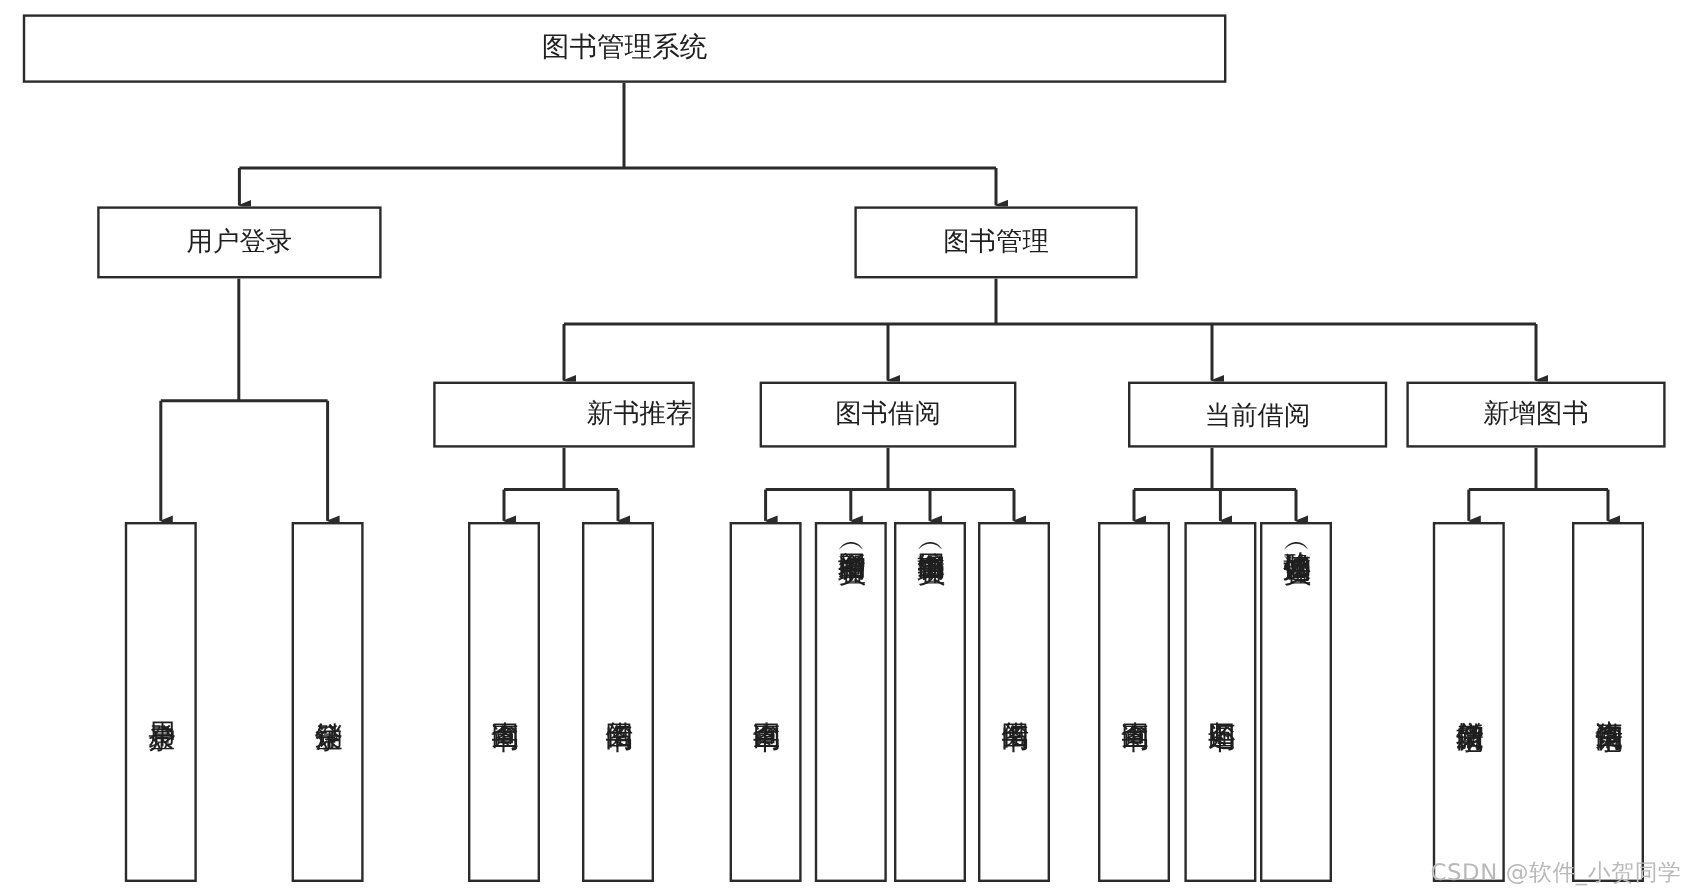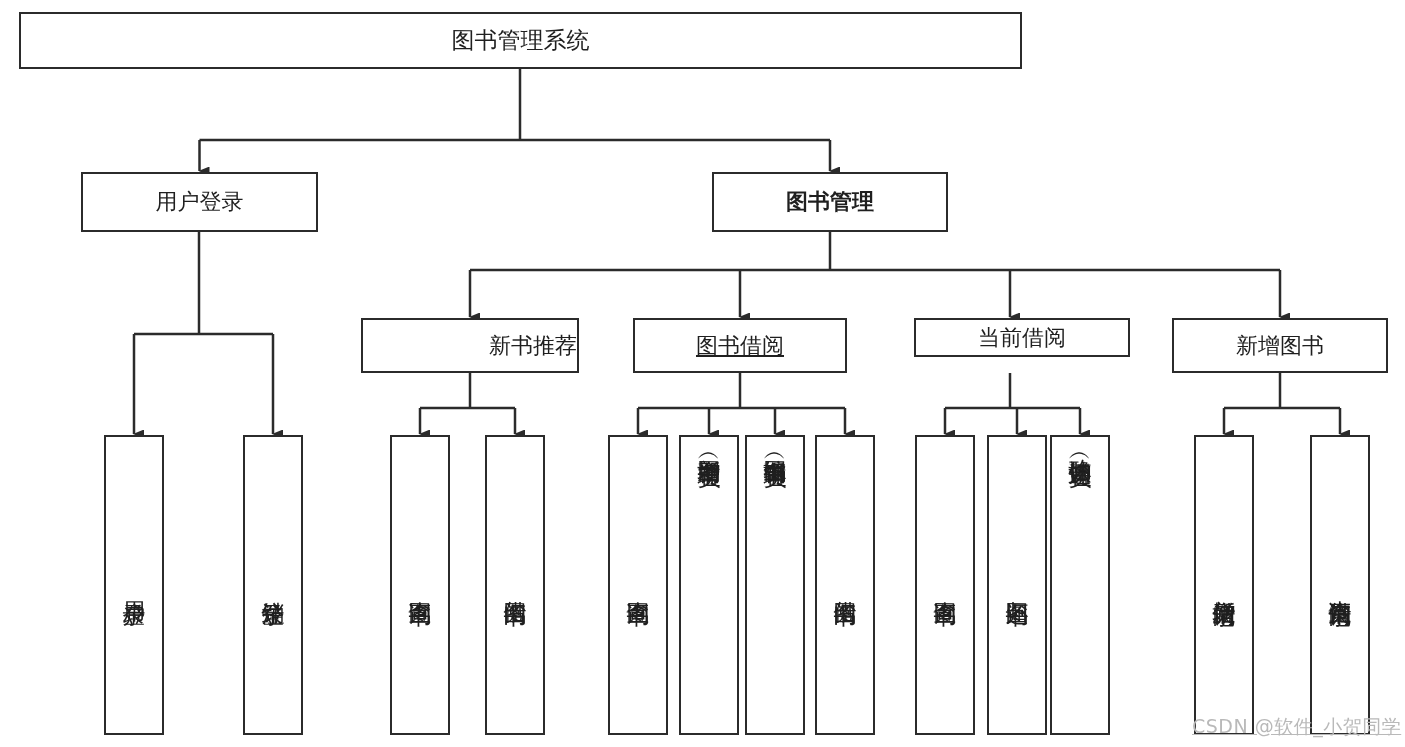--- a/index.html
+++ b/index.html
@@ -53,21 +53,20 @@
   .node.root {
     font-size: 23px;
   }
   .watermark {
     position: absolute;
     color: #b9b9b9;
     font-size: 19px;
     white-space: nowrap;
     letter-spacing: 0.5px;
     pointer-events: none;
-    text-decoration: underline;
   }
 </style>
 </head>
 <body>
 
 <div id="diagram-root">
   <svg class="connectors" viewBox="0 0 1405 747" xmlns="http://www.w3.org/2000/svg">
     <defs>
       <marker id="arrowhead" markerWidth="9" markerHeight="11" refX="4.5" refY="10" orient="auto" markerUnits="userSpaceOnUse">
         <polygon points="0,0 9,0 4.5,11" fill="#2b2b2b"></polygon>
@@ -110,30 +109,30 @@
       </g>
   </svg>
 
   <div id="node-layer">
       <div class="node horizontal root" style="left: 19px; top: 12px; width: 1003px; height: 57px;">
         <span>图书管理系统</span>
       </div>
       <div class="node horizontal" style="left: 81px; top: 172px; width: 237px; height: 60px;">
         <span>用户登录</span>
       </div>
-      <div class="node horizontal" style="left: 712px; top: 172px; width: 236px; height: 60px; font-weight: bold;">
+      <div class="node horizontal" style="left: 712px; top: 172px; width: 236px; height: 60px;">
         <span>图书管理</span>
       </div>
       <div class="node horizontal" style="left: 361px; top: 318px; width: 218px; height: 55px; justify-content: flex-end;">
         <span>新书推荐</span>
       </div>
-      <div class="node horizontal" style="left: 633px; top: 318px; width: 214px; height: 55px; text-decoration: underline;">
+      <div class="node horizontal" style="left: 633px; top: 318px; width: 214px; height: 55px;">
         <span>图书借阅</span>
       </div>
-      <div class="node horizontal" style="left: 914px; top: 318px; width: 216px; height: 39px; font-family: Liberation Serif, serif;">
+      <div class="node horizontal" style="left: 940px; top: 318px; width: 216px; height: 55px; font-family: Liberation Serif, serif;">
         <span>当前借阅</span>
       </div>
       <div class="node horizontal" style="left: 1172px; top: 318px; width: 216px; height: 55px;">
         <span>新增图书</span>
       </div>
       <div class="node vertical" style="left: 104px; top: 435px; width: 60px; height: 300px;">
         <span>用户登录</span>
       </div>
       <div class="node vertical" style="left: 243px; top: 435px; width: 60px; height: 300px;">
         <span>注销登录</span>

